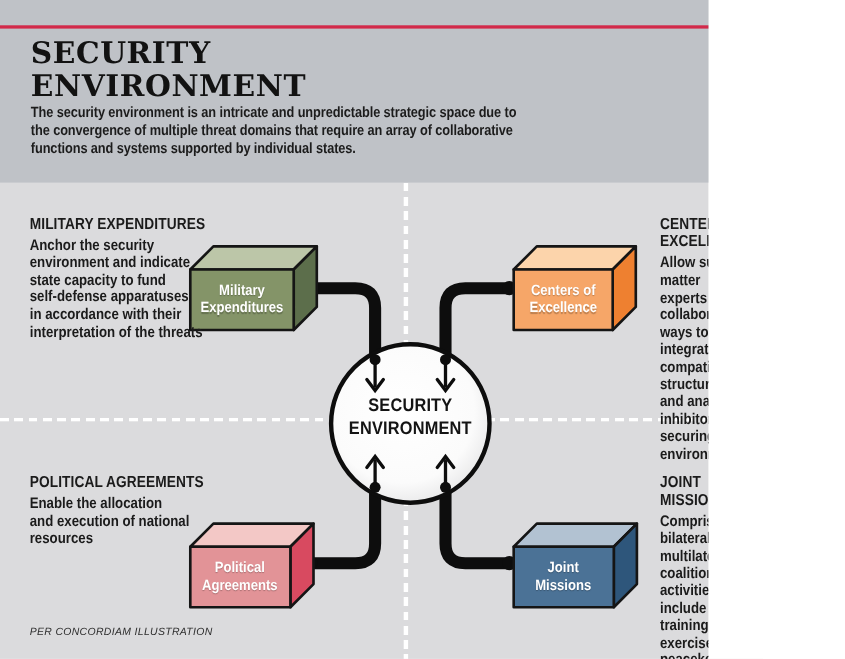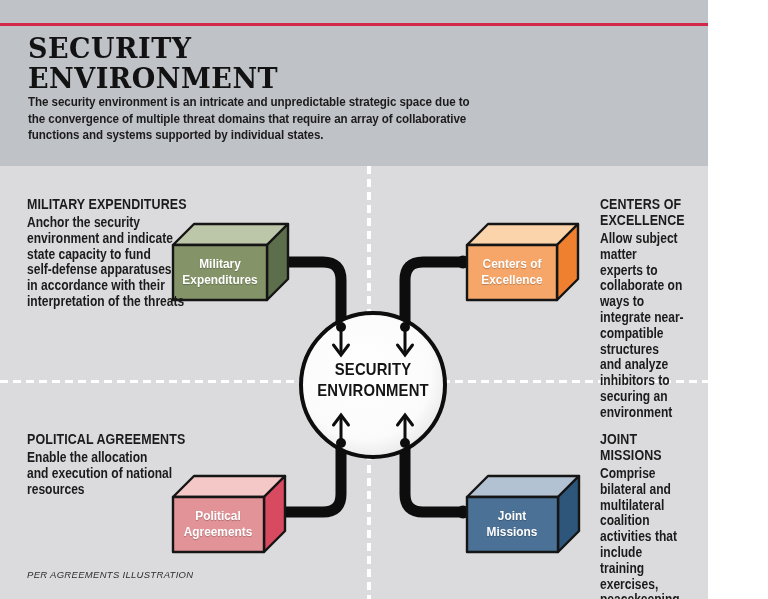--- a/index.html
+++ b/index.html
@@ -1,17 +1,17 @@
 <!DOCTYPE html>
 <html><head>
 <meta charset="utf-8">
 <style>
   html,body { margin:0; padding:0; }
   .stage {
-    position:relative; width:708px; height:599px; overflow:hidden;
+    position:relative; width:644px; height:599px; overflow:hidden;
     background:#dbdbdd; font-family:"Liberation Sans", sans-serif;
   }
   .header-band { position:absolute; left:0; top:0; width:768px; height:166px; background:#bfc2c7; }
   .accent-rule { position:absolute; left:0; top:23px; width:768px; height:3px; }
   .page-title {
     position:absolute; left:28px; top:34px; margin:0;
     font-family:"DejaVu Serif", serif; font-weight:bold;
     font-size:27px; line-height:30px; letter-spacing:0.5px;
     color:#121212; white-space:pre-line;
   }
@@ -180,15 +180,15 @@
   <div class="section sec-br">
     <h3>JOINT MISSIONS</h3>
     <p>Comprise bilateral and
 multilateral coalition
 activities that include
 training exercises,
 peacekeeping missions and
 combat operations</p>
   </div>
 
-  <p class="credit">PER AGREEMENTS ILLUSTRATION</p>
+  <p class="credit">PER CONCORDIAM ILLUSTRATION</p>
 
 </div>
 
 </body></html>

